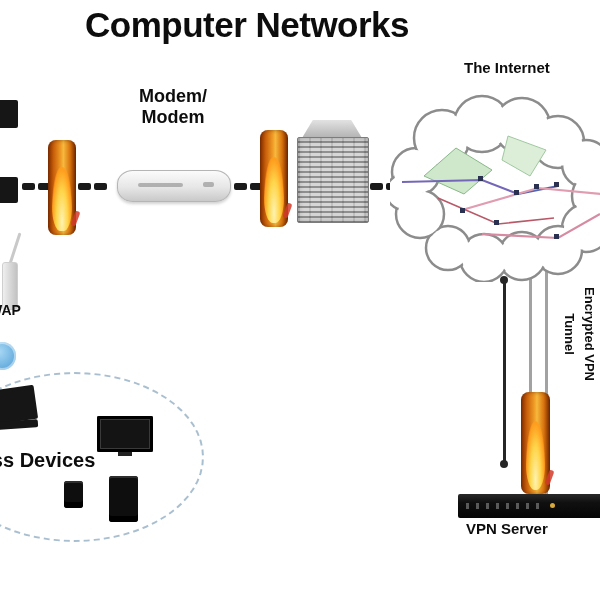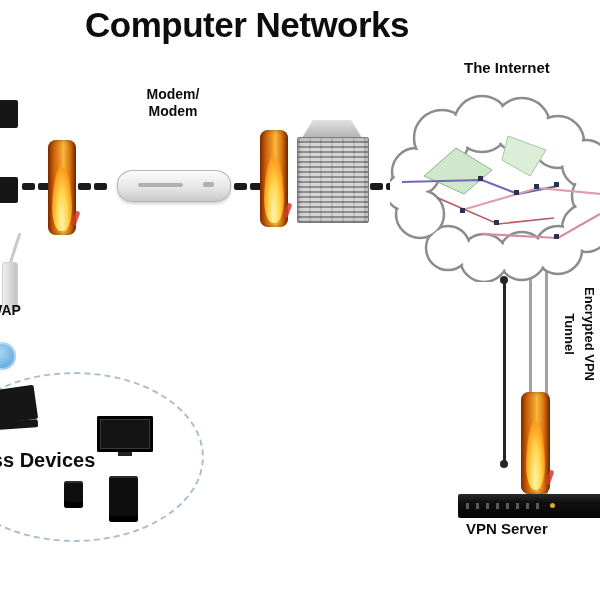--- a/index.html
+++ b/index.html
@@ -3,21 +3,21 @@
 <meta charset="utf-8">
 <style>
   html,body{margin:0;padding:0;background:#fff;}
   #stage{
     position:relative;width:600px;height:600px;overflow:hidden;background:#ffffff;
     font-family:Liberation Sans, sans-serif;color:#111;padding-left:8px;
   }
   .abs{position:absolute;}
   .lbl{font-weight:bold;color:#0d0d0d;}
   .title{font-size:35px;letter-spacing:-0.5px;white-space:nowrap;}
-  .sub{font-size:14px;line-height:1.18;text-align:center;white-space:nowrap;}
+  .sub{font-size:18px;line-height:1.18;text-align:center;white-space:nowrap;}
   .big{font-size:15px;white-space:nowrap;}
   
   .blackbox{background:#161616;border-radius:2px;}
   
   .dash{position:absolute;width:13px;height:7px;background:#1a1a1a;border-radius:2px;top:183px;}
   
   .flame{position:absolute;border-radius:8px;
     background:linear-gradient(90deg,#8a3000 0%,#c85f0a 20%,#ef9a26 45%,#f6b93e 55%,#d9750e 78%,#7a2a00 100%);
     box-shadow:inset 0 0 4px rgba(60,20,0,.5);}
   .flame i{position:absolute;left:16%;right:16%;top:28%;bottom:4%;

